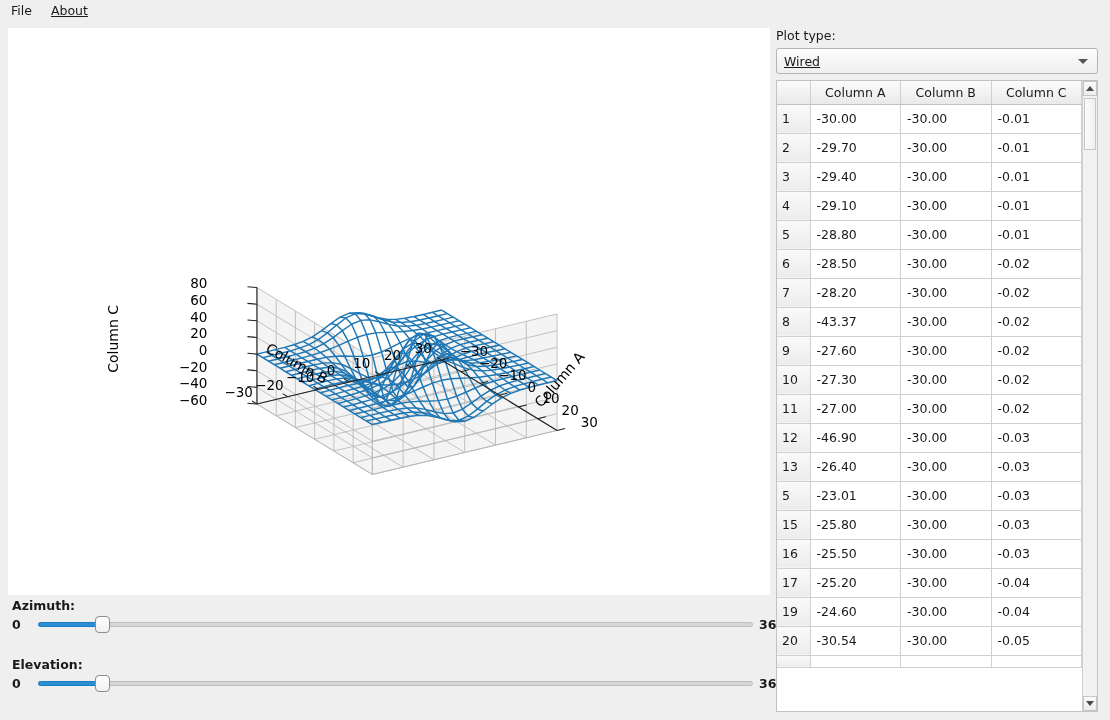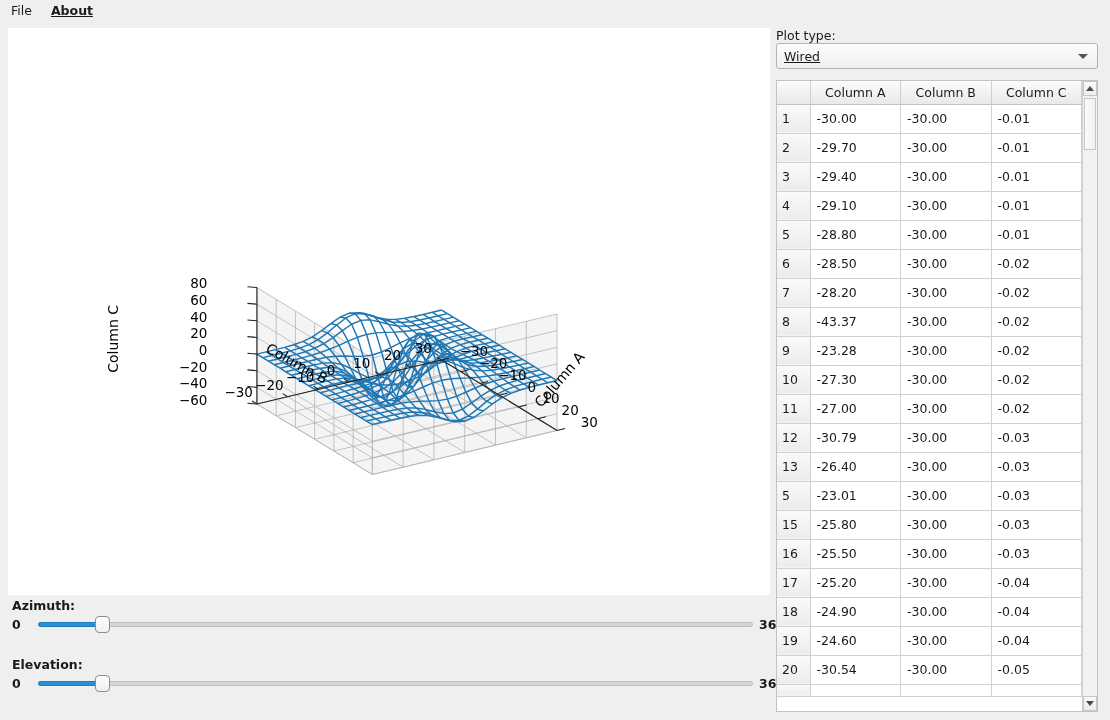--- a/index.html
+++ b/index.html
@@ -18,21 +18,21 @@
   .menubar {
     position: absolute; left: 0; top: 0; width: 1110px; height: 20px;
     background: #efefef;
     display: flex; align-items: center;
   }
   .menu-item {
     padding: 2px 8px; margin-left: 3px;
     font-size: 12.5px; color: #1a1a1a; cursor: default;
     white-space: nowrap;
   }
-  .menu-item .mn { text-decoration: underline; font-weight: bold; }
+  .menu-item .mn { text-decoration: underline; }
 
   
   .plot-panel {
     position: absolute; left: 8px; top: 28px;
     width: 760px; height: 565px;
     background: #ffffff;
     border: 1px solid #ffffff;
     overflow: hidden;
   }
   .plot-panel svg { display: block; }
@@ -77,21 +77,21 @@
     border-radius: 4px;
     box-sizing: border-box;
     cursor: pointer;
   }
 
   
   .right-pane {
     position: absolute; left: 776px; top: 28px;
     width: 326px; height: 684px;
   }
-  .field-label { font-size: 12.5px; color: #1a1a1a; display: block; }
+  .field-label { font-size: 12.5px; color: #1a1a1a; display: block; margin-bottom: 5px; }
   .combo {
     position: relative;
     width: 322px; height: 26px;
     background: linear-gradient(#fcfcfc, #efefef);
     border: 1px solid #b4b4b4;
     border-radius: 3px;
     box-sizing: border-box;
     display: flex; align-items: center;
     cursor: pointer;
     text-decoration: underline;
@@ -435,39 +435,39 @@
                 <td class="cell">-0.02</td>
               </tr>
               <tr>
                 <td class="rowhead">8</td>
                 <td class="cell">-43.37</td>
                 <td class="cell">-30.00</td>
                 <td class="cell">-0.02</td>
               </tr>
               <tr>
                 <td class="rowhead">9</td>
-                <td class="cell">-23.28</td>
+                <td class="cell">-27.60</td>
                 <td class="cell">-30.00</td>
                 <td class="cell">-0.02</td>
               </tr>
               <tr>
                 <td class="rowhead">10</td>
                 <td class="cell">-27.30</td>
                 <td class="cell">-30.00</td>
                 <td class="cell">-0.02</td>
               </tr>
               <tr>
                 <td class="rowhead">11</td>
                 <td class="cell">-27.00</td>
                 <td class="cell">-30.00</td>
                 <td class="cell">-0.02</td>
               </tr>
               <tr>
                 <td class="rowhead">12</td>
-                <td class="cell">-30.79</td>
+                <td class="cell">-46.90</td>
                 <td class="cell">-30.00</td>
                 <td class="cell">-0.03</td>
               </tr>
               <tr>
                 <td class="rowhead">13</td>
                 <td class="cell">-26.40</td>
                 <td class="cell">-30.00</td>
                 <td class="cell">-0.03</td>
               </tr>
               <tr>
@@ -484,26 +484,20 @@
               </tr>
               <tr>
                 <td class="rowhead">16</td>
                 <td class="cell">-25.50</td>
                 <td class="cell">-30.00</td>
                 <td class="cell">-0.03</td>
               </tr>
               <tr>
                 <td class="rowhead">17</td>
                 <td class="cell">-25.20</td>
-                <td class="cell">-30.00</td>
-                <td class="cell">-0.04</td>
-              </tr>
-              <tr>
-                <td class="rowhead">18</td>
-                <td class="cell">-24.90</td>
                 <td class="cell">-30.00</td>
                 <td class="cell">-0.04</td>
               </tr>
               <tr>
                 <td class="rowhead">19</td>
                 <td class="cell">-24.60</td>
                 <td class="cell">-30.00</td>
                 <td class="cell">-0.04</td>
               </tr>
               <tr>

